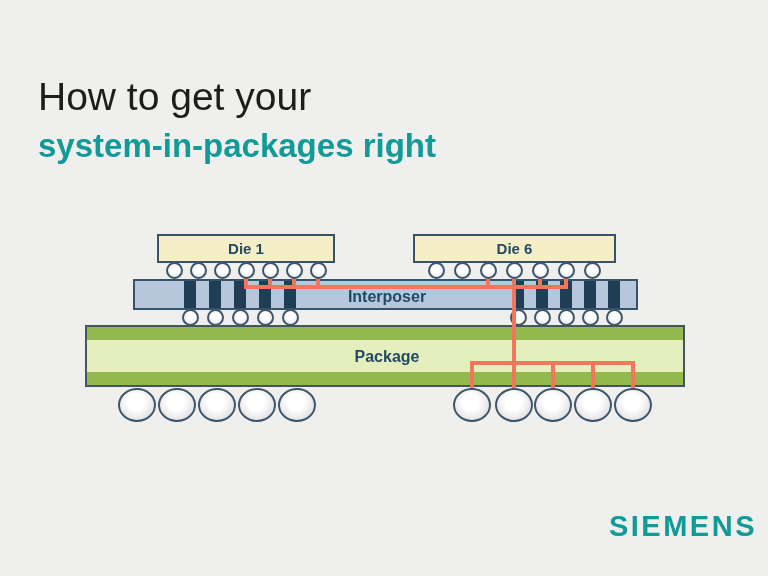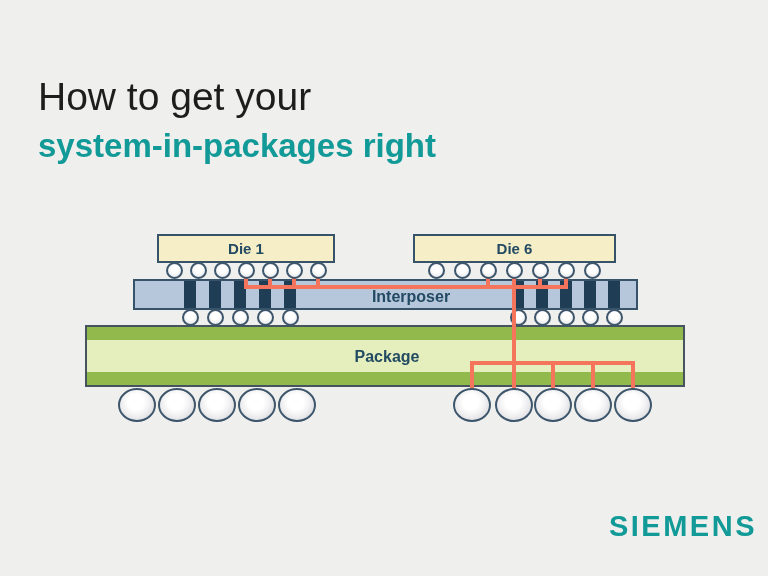--- a/index.html
+++ b/index.html
@@ -69,21 +69,21 @@
   <div id="die2" class="die" style="position: absolute; left: 413px; top: 234px; width: 203px; height: 29px;">
     <span>Die 6</span>
   </div>
 
   <div id="interposer" class="interposer" style="position: absolute; left: 133px; top: 279px; width: 505px; height: 31px;"></div>
 
   <div id="package" class="package" style="position: absolute; left: 85px; top: 325px; width: 600px; height: 62px;">
     <div class="pkg-light"></div>
   </div>
 
-  <div id="interposer-label" class="band-label" style="left: 387px; top: 297px; margin-left: 24px;">Interposer</div>
+  <div id="interposer-label" class="band-label" style="left: 387px; top: 297px;">Interposer</div>
 
   <div id="package-label" class="band-label" style="left: 387px; top: 357px;">Package</div>
 
   <div class="logo">SIEMENS</div>
 
 <div class="via" style="position: absolute; left: 184px; top: 281px; width: 12px; height: 27px;"></div>
     <div class="via" style="position: absolute; left: 209px; top: 281px; width: 12px; height: 27px;"></div>
     <div class="via" style="position: absolute; left: 234px; top: 281px; width: 12px; height: 27px;"></div>
     <div class="via" style="position: absolute; left: 259px; top: 281px; width: 12px; height: 27px;"></div>
     <div class="via" style="position: absolute; left: 284px; top: 281px; width: 12px; height: 27px;"></div>

